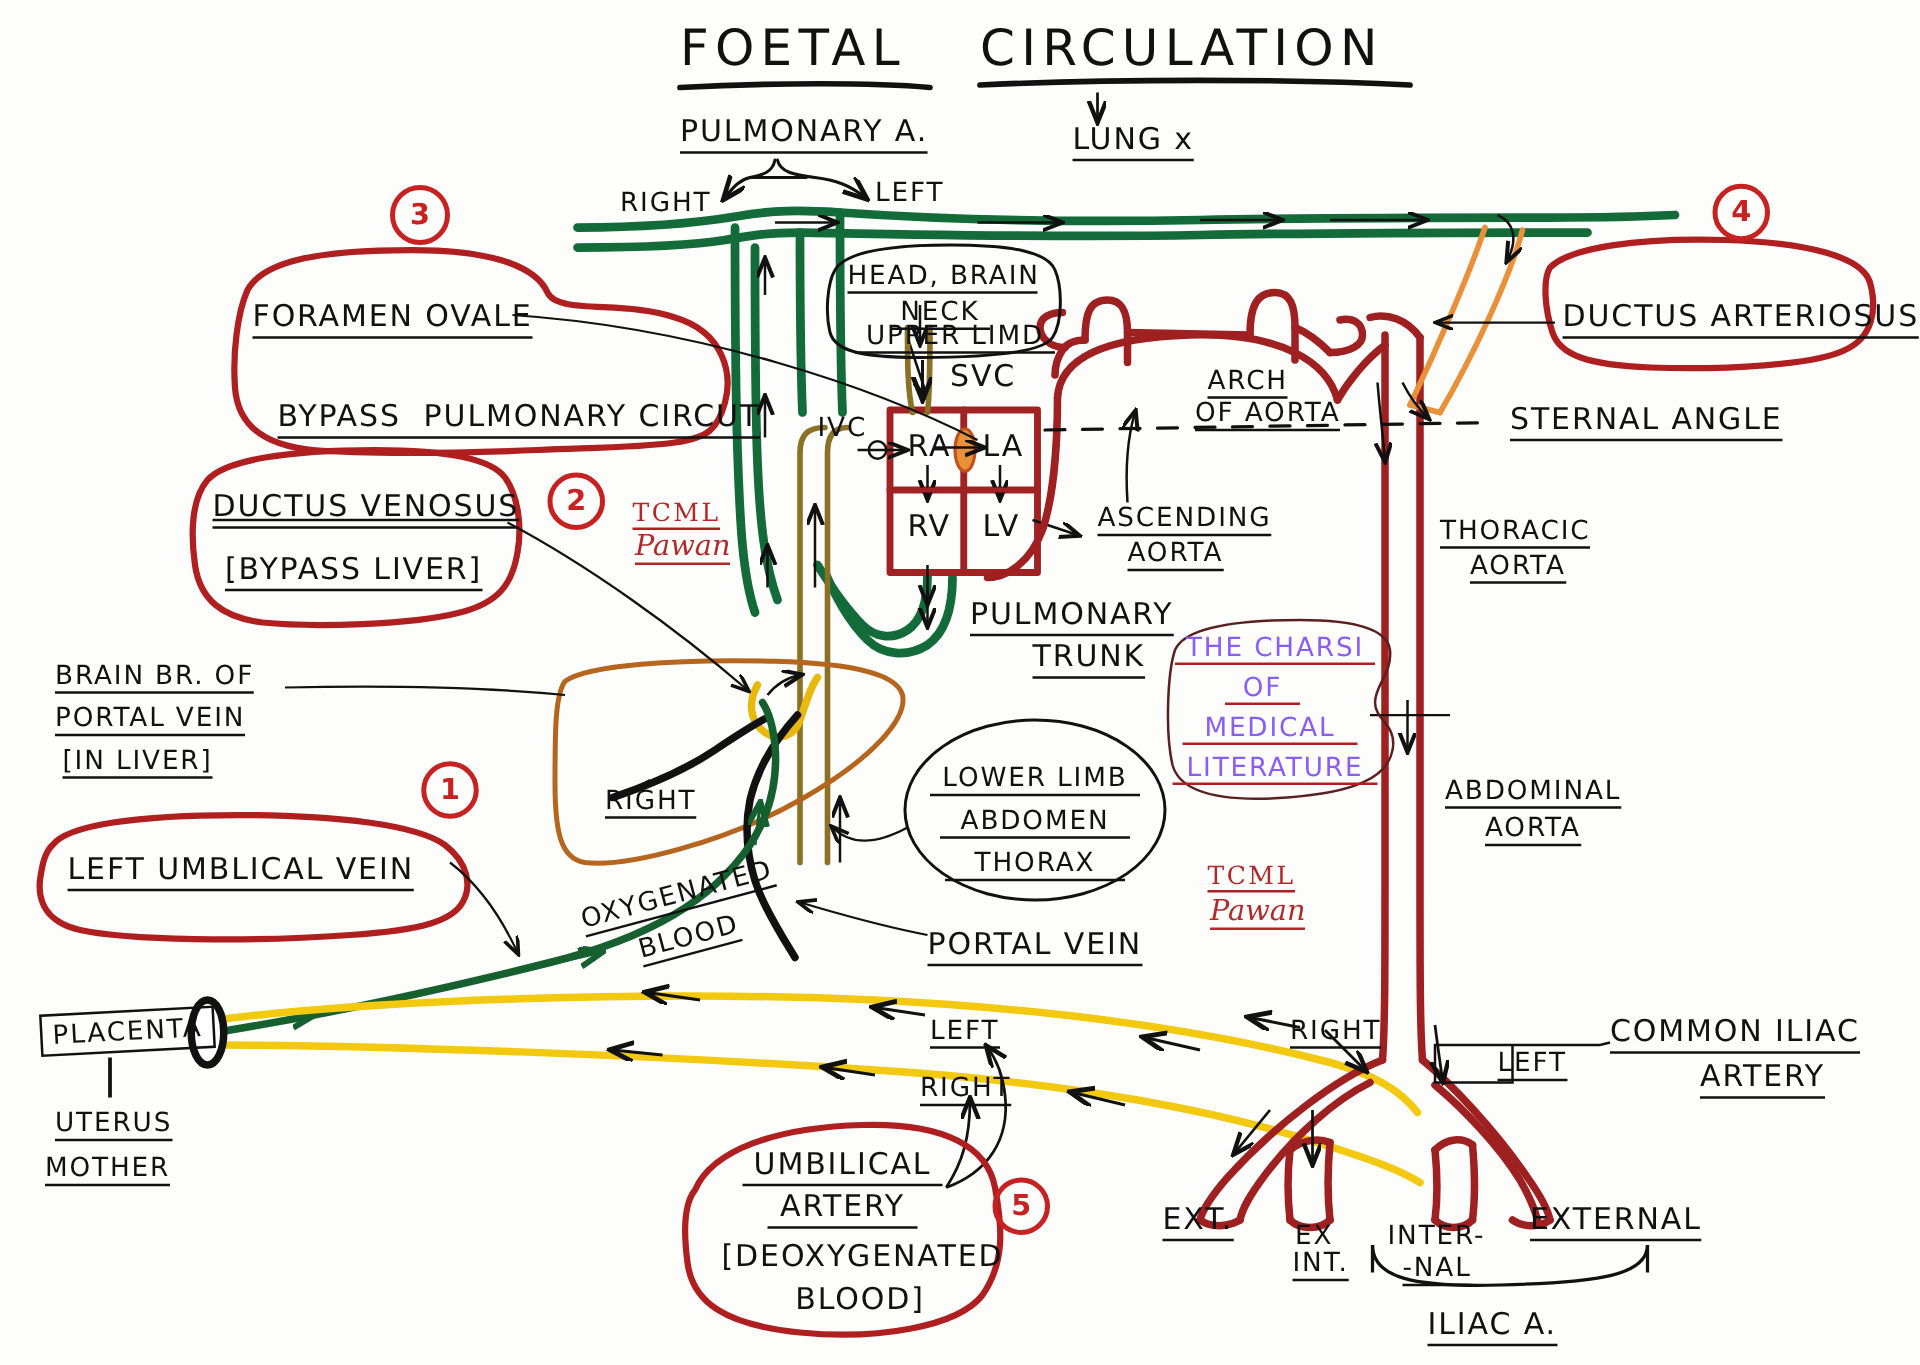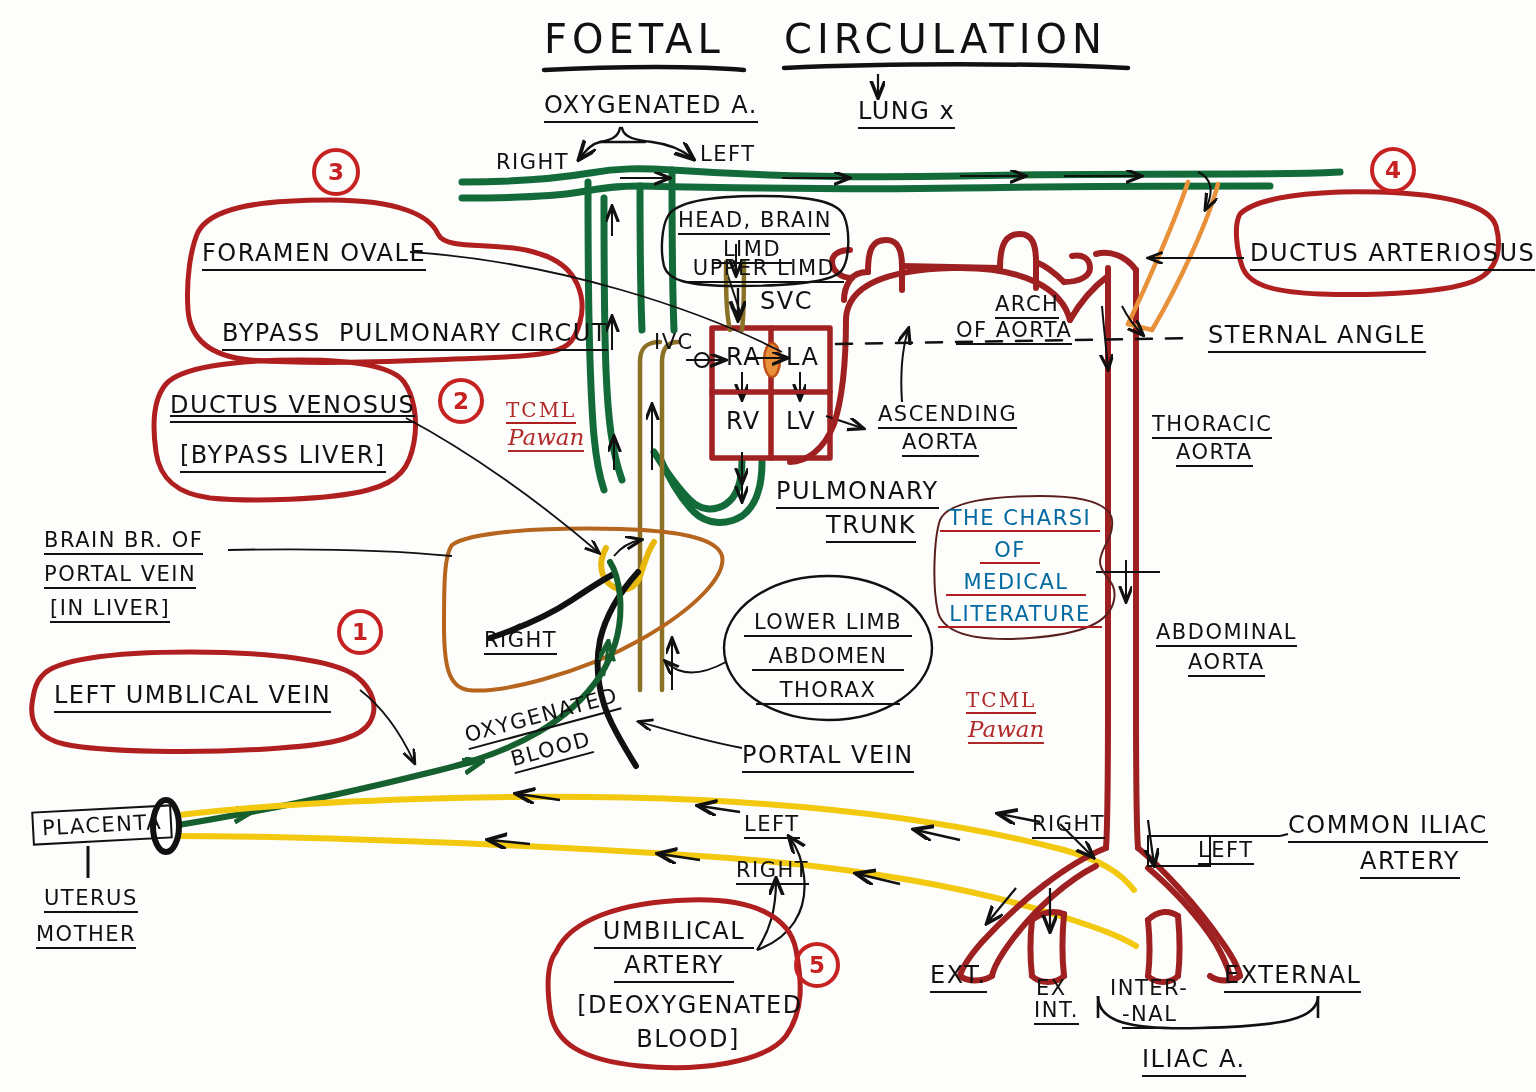--- a/index.html
+++ b/index.html
@@ -2,21 +2,21 @@
 <html><head>
 <meta charset="utf-8">
 <style>
   html,body{margin:0;padding:0;background:#ffffff;}
   body{font-family:"DejaVu Sans",sans-serif;}
   #page{position:relative;width:1536px;height:1092px;background:#fdfdfb;overflow:hidden;}
   #art{position:absolute;left:0;top:0;width:1536px;height:1092px;}
   .lbl{position:absolute;white-space:pre;font-family:"DejaVu Sans",sans-serif;
        color:#111;letter-spacing:1.5px;line-height:1.15;font-weight:500;}
   .ul{border-bottom:2.5px solid #111;padding-bottom:1px;}
-  .red{color:#0369a1;}
+  .red{color:#8b5cf6;}
   .redul{border-bottom:2px solid #b01f1f;}
   .ctr{text-align:center;}
   .t-title{font-size:40px;letter-spacing:5px;}
   .t-big{font-size:24px;}
   .t-med{font-size:21px;}
   .marker{position:absolute;color:#c62222;font-size:23px;font-weight:600;
           display:flex;align-items:center;justify-content:center;}
   .sig{position:absolute;color:#b02a2a;font-family:"DejaVu Serif",serif;}
 </style>
 </head>
@@ -312,37 +312,37 @@
                C932,586 934,538 940,520 Z"></path>
     </g>
 
   </svg>
 
   <div class="lbl t-title" style="left:544px;top:16px;">FOETAL</div>
   <div class="lbl t-title" style="left:784px;top:16px;">CIRCULATION</div>
 
   <div class="lbl t-big ul" style="left:858px;top:98px;">LUNG x</div>
 
-  <div class="lbl t-big ul" style="left:544px;top:92px;">OXYGENATED A.</div>
+  <div class="lbl t-big ul" style="left:544px;top:92px;">PULMONARY A.</div>
   <div class="lbl t-med" style="left:496px;top:150px;">RIGHT</div>
   <div class="lbl t-med" style="left:700px;top:142px;">LEFT</div>
 
   <div class="lbl t-med ul ctr" style="left:678px;top:208px;width:152px;">HEAD, BRAIN</div>
-  <div class="lbl t-med ul ctr" style="left:712px;top:237px;width:80px;">LIMD</div>
+  <div class="lbl t-med ul ctr" style="left:712px;top:237px;width:80px;">NECK</div>
   <div class="lbl t-med ul ctr" style="left:684px;top:256px;width:160px;">UPPER LIMD</div>
 
   <div class="lbl t-big" style="left:760px;top:288px;">SVC</div>
   <div class="lbl t-med" style="left:654px;top:330px;">IVC</div>
 
   <div class="lbl t-big" style="left:726px;top:344px;">RA</div>
   <div class="lbl t-big" style="left:786px;top:344px;">LA</div>
   <div class="lbl t-big" style="left:726px;top:408px;text-align:center;">RV</div>
   <div class="lbl t-big" style="left:786px;top:408px;">LV</div>
 
-  <div class="lbl t-med ul" style="left:966px;top:292px;margin-left:29px;">ARCH</div>
+  <div class="lbl t-med ul" style="left:966px;top:292px;">ARCH</div>
   <div class="lbl t-med ul" style="left:956px;top:318px;">OF AORTA</div>
 
   <div class="lbl t-big ul" style="left:1208px;top:322px;">STERNAL ANGLE</div>
 
   <div class="lbl t-med ul" style="left:878px;top:402px;">ASCENDING</div>
   <div class="lbl t-med ul" style="left:902px;top:430px;">AORTA</div>
 
   <div class="lbl t-med ul" style="left:1152px;top:412px;">THORACIC</div>
   <div class="lbl t-med ul" style="left:1176px;top:440px;">AORTA</div>
 

